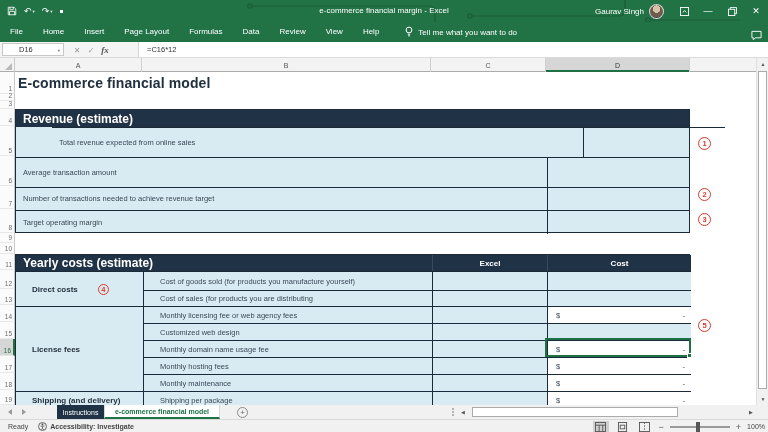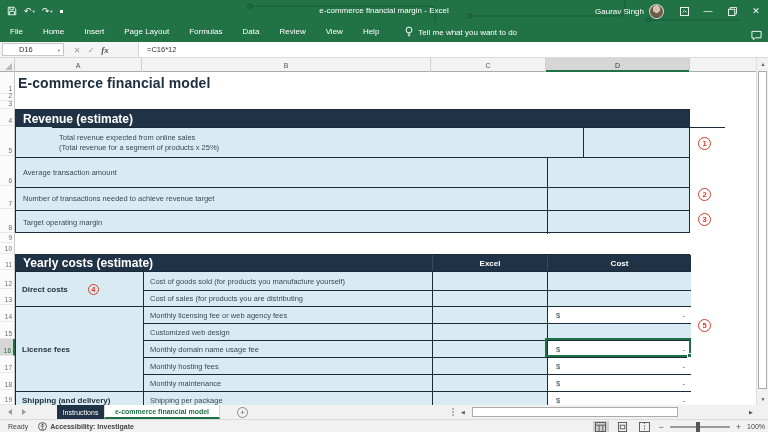--- a/index.html
+++ b/index.html
@@ -51,21 +51,21 @@
   .rev { top:37px; height:124px; }
   .costs { top:182px; height:151px; border-bottom:none; }
   .sec-h { position:absolute; left:0; top:0; width:100%; background:#203245; color:#fff; font-weight:bold; font-size:12px; display:flex; align-items:center; padding-left:7px; }
   .rev .sec-h { height:17px; } .costs .sec-h { height:16px; }
   .hcell { position:absolute; top:0; height:16px; display:flex; align-items:center; justify-content:center; background:#203245; color:#fff; font-weight:bold; font-size:8px; border-left:1px solid #3A4A5A; }
 
   .rrow { position:absolute; left:0; width:100%; border-top:1px solid #1B2A38; }
   .rlabel { position:absolute; left:0; top:0; bottom:0; width:531px; display:flex; flex-direction:column; justify-content:center; padding-left:7px; font-size:7.5px; color:#3A4856; line-height:10px; }
   .rval { position:absolute; left:531px; top:0; bottom:0; right:0; border-left:1px solid #1B2A38; }
 
-  .cc { position:absolute; font-size:7.5px; color:#3A4856; display:flex; align-items:center; border-top:1px solid #1B2A38; border-left:1px solid #1B2A38; background:#D9EBF2; padding-left:6px; }
+  .cc { position:absolute; font-size:7.5px; color:#3A4856; display:flex; align-items:center; border-top:1px solid #1B2A38; border-left:1px solid #1B2A38; background:#D9EBF2; padding-left:16px; }
   .cc.grp { border-left:none; font-weight:bold; font-size:8px; color:#25313D; gap:20px; }
   .cc.money { background:#fff; justify-content:space-between; padding:0 6px 0 8px; }
 
   .ann { width:13px; height:13px; border:1.5px solid #D93A2B; border-radius:50%; color:#D93A2B; font-size:7.5px; font-weight:bold; display:flex; align-items:center; justify-content:center; background:transparent; }
   .ann.abs { position:absolute; left:698px; }
   .ann.inline { width:11px; height:11px; flex:none; }
 
   .selbox { position:absolute; left:545px; top:266px; width:146px; height:19px; border:2px solid #1E7145; pointer-events:none; }
   .fillhandle { position:absolute; right:-3px; bottom:-3px; width:5px; height:5px; background:#1E7145; border:1px solid #fff; }
 
@@ -227,21 +227,20 @@
         <div class="gcell" style="top: 318px; height: 15px;">19</div>
       </div>
 
     <div class="sheet-title">E-commerce financial model</div>
 
     <div class="tbl rev">
       <div class="sec-h">Revenue (estimate)</div>
       <div class="rrow" style="top:17px;height:30px;margin-left:36px;">
         <div class="rlabel">
             <span>Total revenue expected from online sales</span>
-            <span>(Total revenue for a segment of products x 25%)</span>
           </div>
         <div class="rval"></div>
       </div>
       <div class="rrow" style="top:77px;height:23px;">
         <div class="rlabel">
             <span>Number of transactions needed to achieve revenue target</span>
           </div>
         <div class="rval"></div>
       </div>
       <div class="rrow" style="top:47px;height:30px;">

